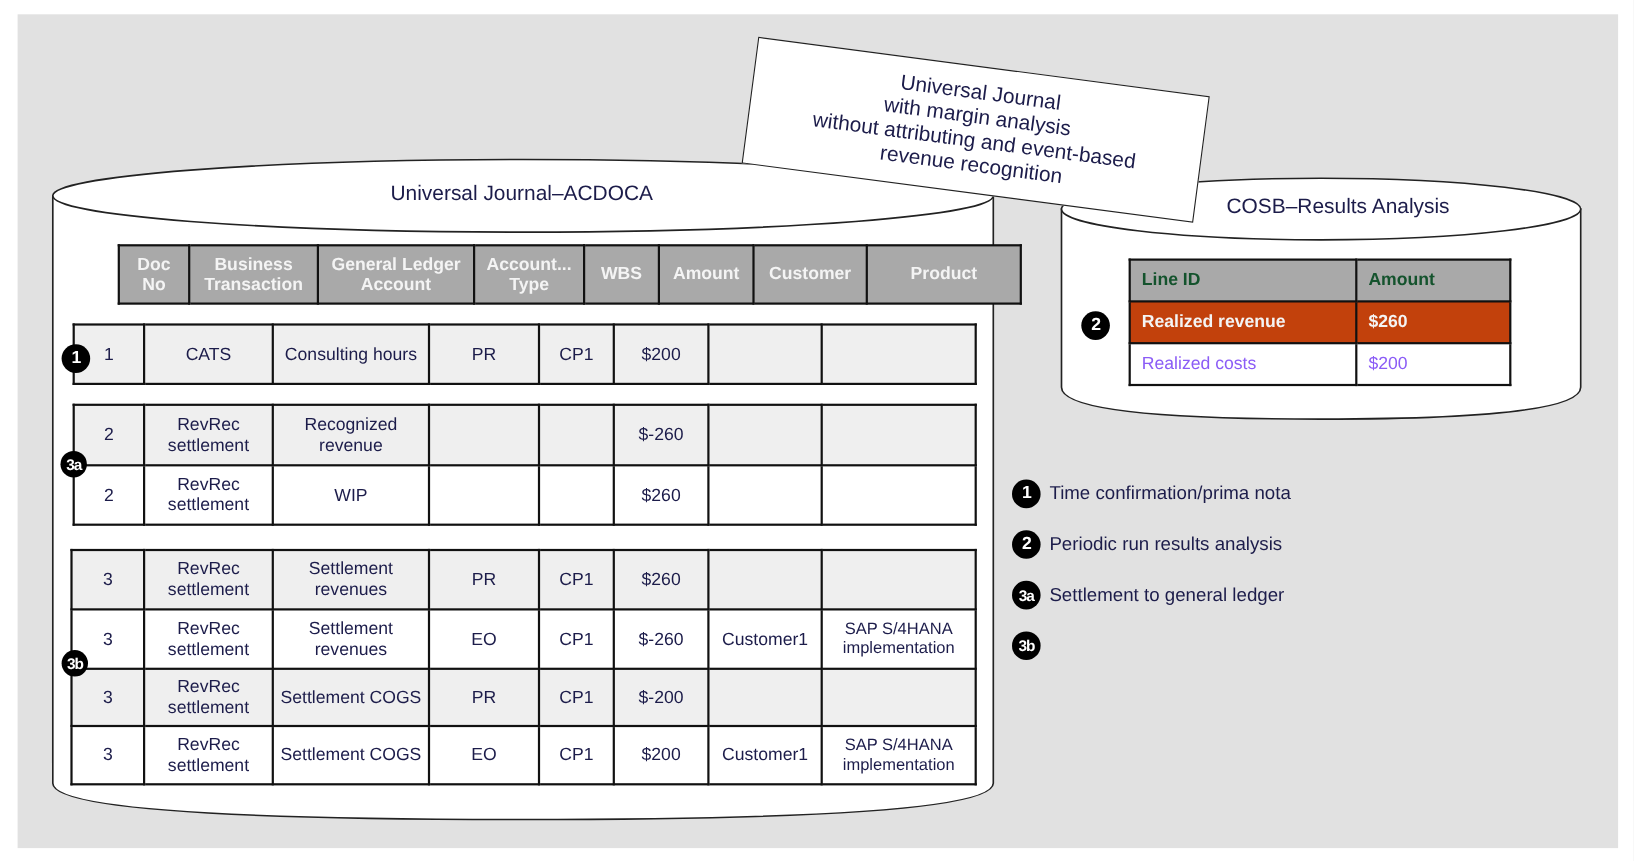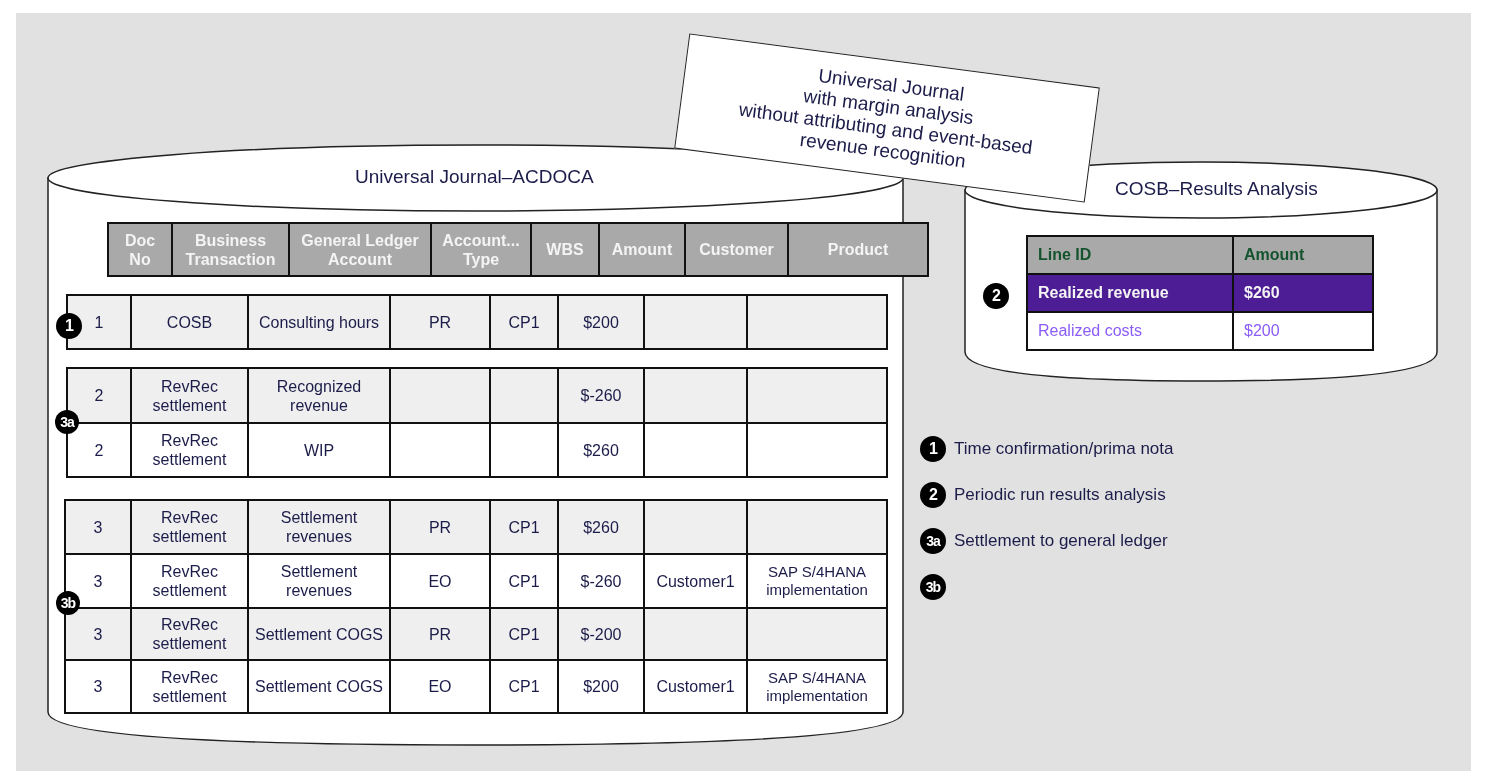--- a/index.html
+++ b/index.html
@@ -24,21 +24,21 @@
   .tilt-box { position: absolute; left: 680px; top: 60px; width: 412px; height: 114px;
               background: #fff; border: 1.5px solid #222; transform: rotate(7.5deg);
               transform-origin: center; display: flex; flex-direction: column;
               justify-content: center; align-items: center; text-align: center; }
   .tilt-box div { font-size: 19px; line-height: 22px; color: #1c1c4a; white-space: nowrap; }
 
   table.cosb { border-collapse: collapse; position: absolute; left: 1026px; top: 235px; width: 346px; table-layout: fixed; }
   table.cosb td, table.cosb th { border: 2px solid #111; text-align: left; padding: 0 10px; height: 36px;
         font-size: 16px; color: #8b5cf6; font-weight: normal; }
   table.cosb th { background: #a9a9a9; color: #14532d; font-weight: bold; }
-  table.cosb tr.hl td { background: #4c1d95; color: #f4f4f4; font-weight: bold; }
+  table.cosb tr.hl td { background: #c2410c; color: #f4f4f4; font-weight: bold; }
   table.cosb tr.plain td { background: #fff; }
 
   .legend { position: absolute; left: 920px; top: 436px; }
   .legend-item { position: relative; height: 46px; display: flex; align-items: flex-start; }
   .legend-item .badge { position: relative; margin-right: 8px; flex: none; }
   .legend-item span.txt { font-size: 17px; line-height: 26px; color: #1c1c4a; white-space: nowrap; }
 </style>
 </head>
 <body>
 
@@ -95,21 +95,21 @@
       <col style="width:142px">
       <col style="width:100px">
     <col style="width:68px">
       <col style="width:86px">
       <col style="width:103px">
       <col style="width:140px">
   </colgroup>
   <tbody>
       <tr class="shade" style="height:54px">
     <td>1</td>
-    <td>COSB</td>
+    <td>CATS</td>
     <td>Consulting hours</td>
     <td>PR</td>
     <td>CP1</td>
     <td>$200</td>
     <td></td>
     <td></td>
   </tr>
 </tbody>
   </table>
 <div class="badge" style="left:56px; top:313px;">1</div>

